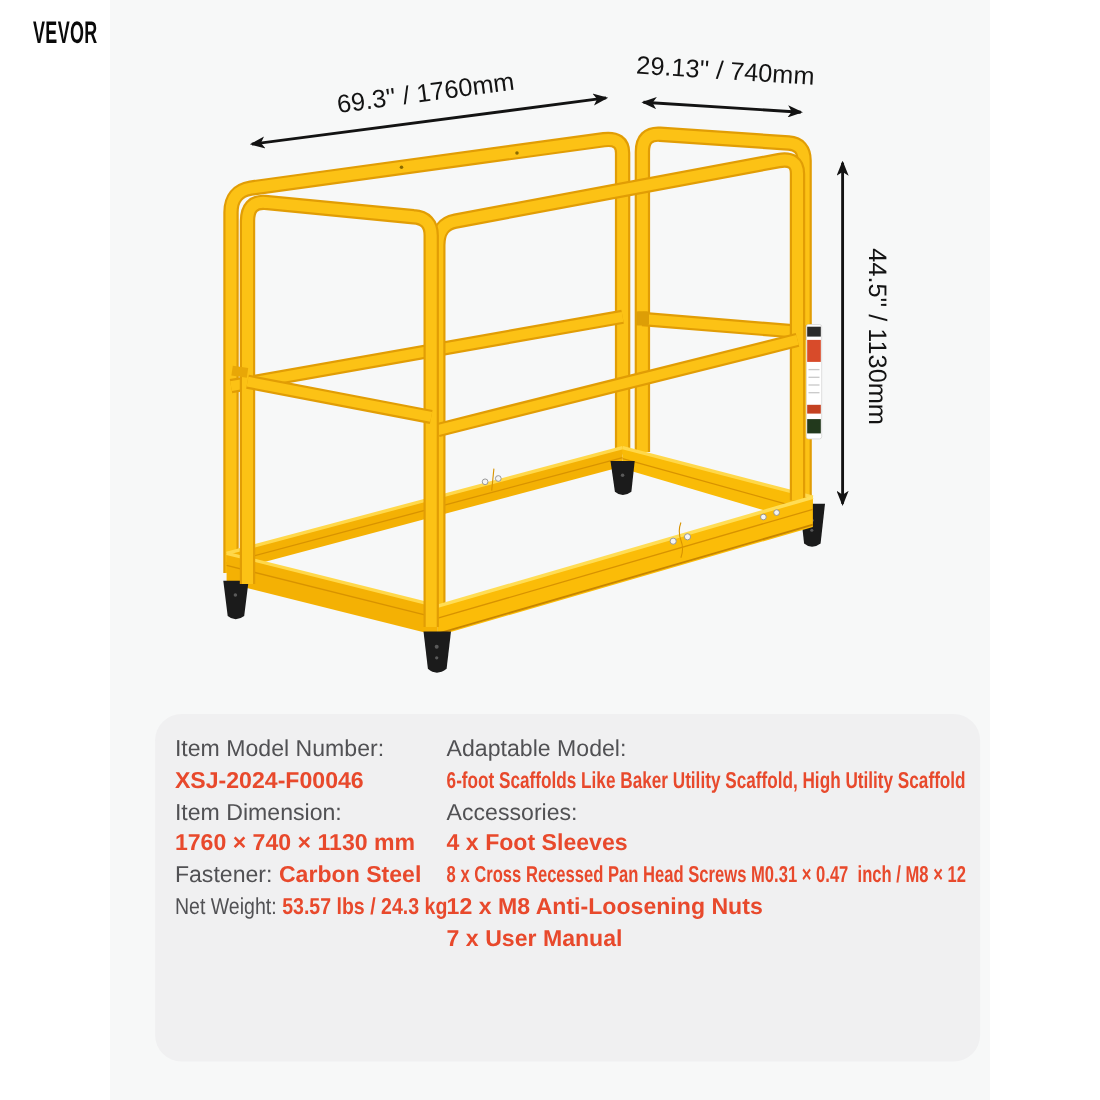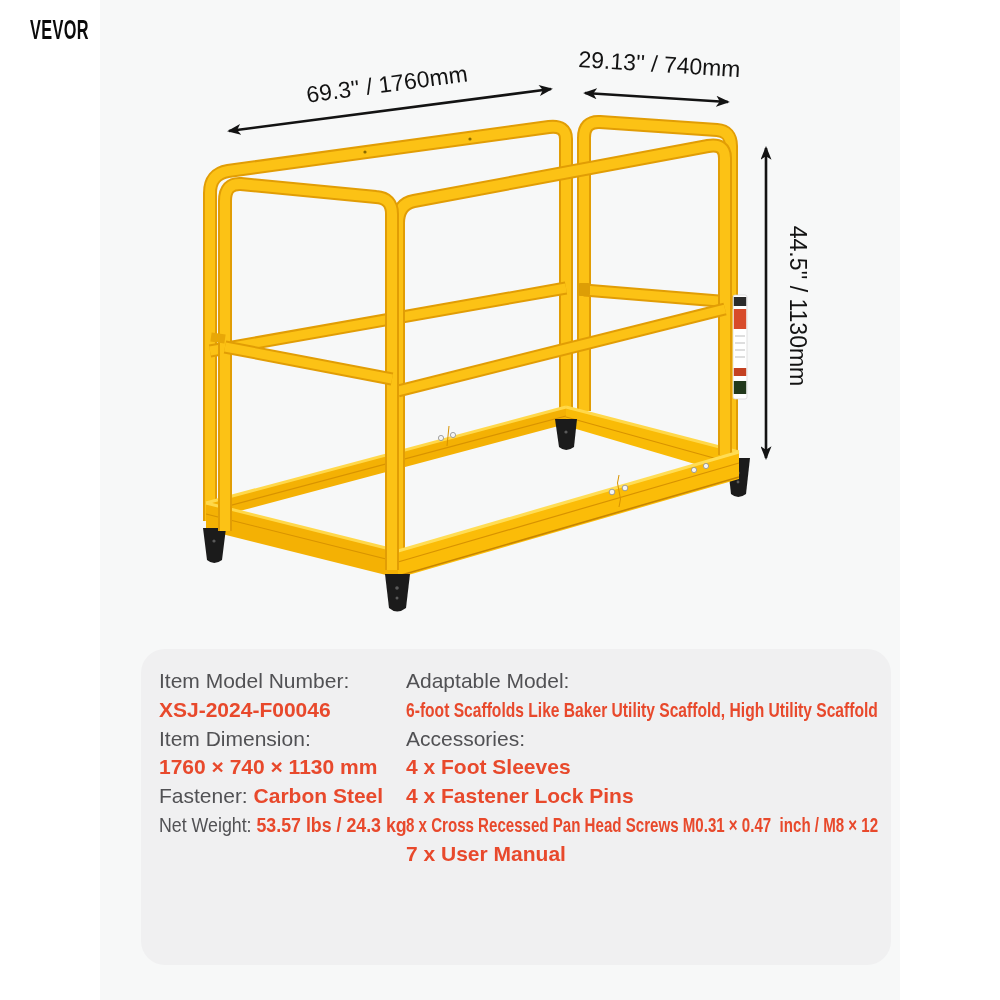--- a/index.html
+++ b/index.html
@@ -155,17 +155,17 @@
       <div class="spec-line"><span class="lbl">Item Dimension:</span></div>
       <div class="spec-line"><span class="val">1760 × 740 × 1130 mm</span></div>
       <div class="spec-line"><span class="lbl">Fastener: </span><span class="val">Carbon Steel</span></div>
       <div class="spec-line" style="transform: scaleX(0.846416);"><span class="lbl">Net Weight: </span><span class="val">53.57 lbs / 24.3 kg</span></div>
     </div>
   <div class="spec-col right">
       <div class="spec-line"><span class="lbl">Adaptable Model:</span></div>
       <div class="spec-line" style="transform: scaleX(0.743307);"><span class="val">6-foot Scaffolds Like Baker Utility Scaffold, High Utility Scaffold</span></div>
       <div class="spec-line"><span class="lbl">Accessories:</span></div>
       <div class="spec-line"><span class="val">4 x Foot Sleeves</span></div>
-      <div class="spec-line"><span class="val">4 x Fastener Lock Pins</span></div>
       <div class="spec-line" style="transform: scaleX(0.718417);"><span class="val">8 x Cross Recessed Pan Head Screws M0.31 × 0.47  inch / M8 × 12</span></div>
+      <div class="spec-line"><span class="val">12 x M8 Anti-Loosening Nuts</span></div>
       <div class="spec-line"><span class="val">7 x User Manual</span></div>
     </div>
 </div>
 
 </body></html>

